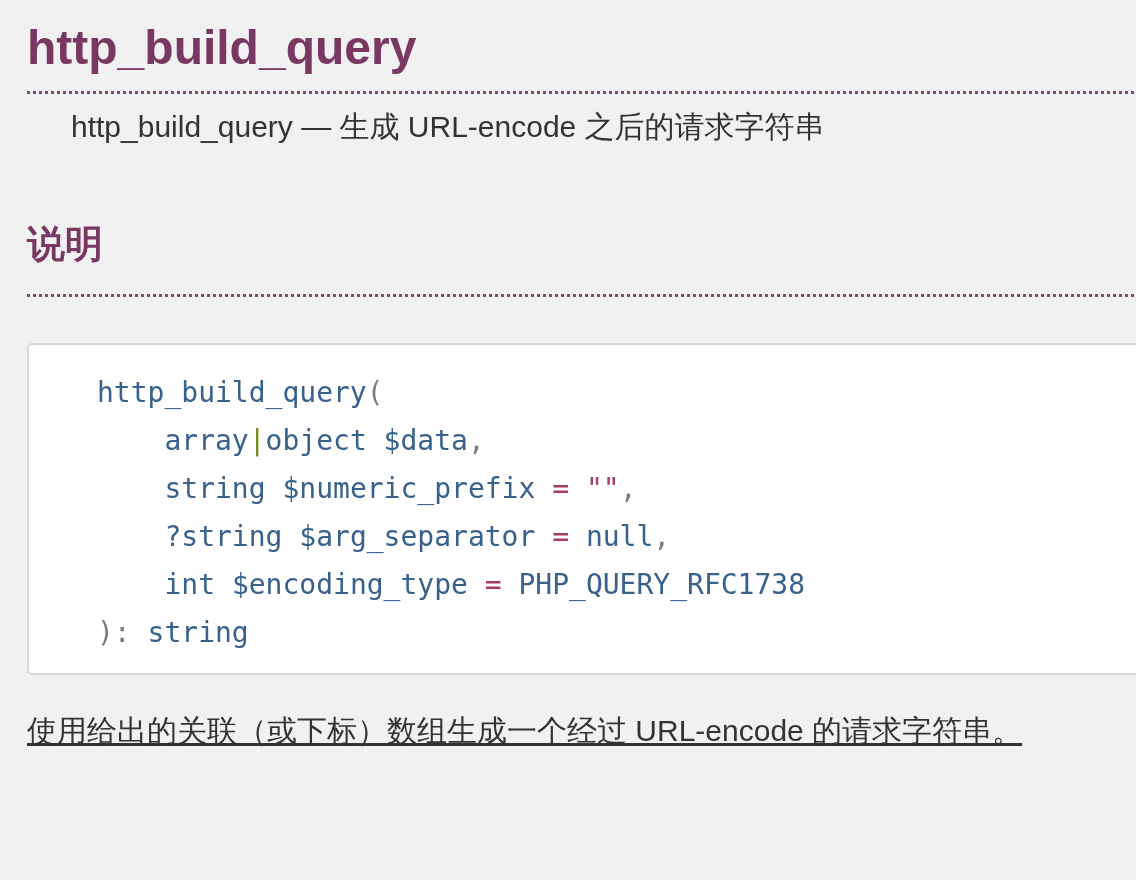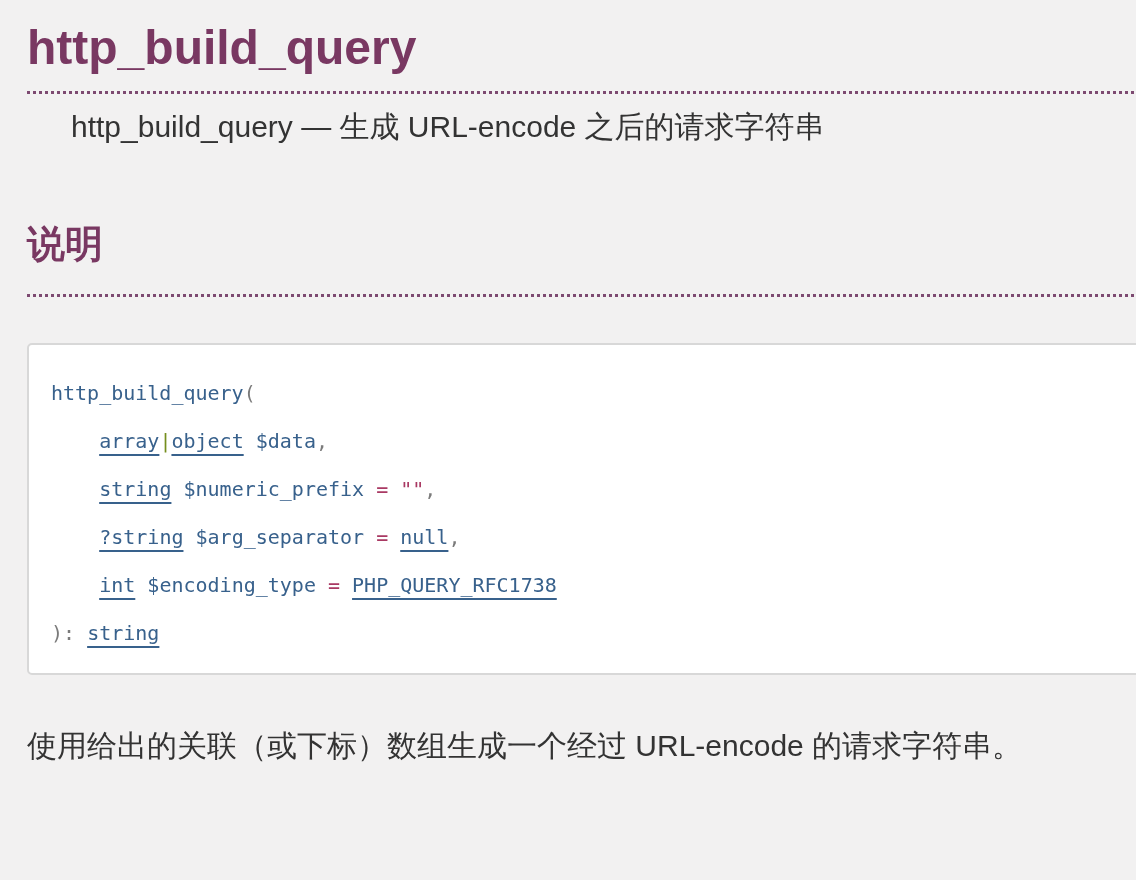--- a/index.html
+++ b/index.html
@@ -49,43 +49,44 @@
   .methodsynopsis {
     margin-top: 46px;
     margin-right: -8px;
     background: #ffffff;
     border: 2px solid #d8d8d8;
     border-radius: 5px;
     padding: 24px 24px 16px 22px;
   }
   .methodsynopsis pre {
     font-family: "DejaVu Sans Mono", "Liberation Mono", monospace;
-    font-size: 20px;
+    font-size: 28px;
     line-height: 48px;
     color: #7b7b7b;
+    margin-left: 46px;
   }
   .code-line { display: block; white-space: pre; }
   .tk-fn    { color: #38618c; }
   .tk-param { color: #38618c; }
   .tk-p     { color: #7b7b7b; }
   .tk-w     { color: #7b7b7b; }
   .tk-type  {
     color: #38618c;
-    text-decoration: underline;
     text-decoration-thickness: 2px;
     text-underline-offset: 6px;
     cursor: pointer;
   }
   .tk-sep   { color: #758e1d; }
   .tk-init  { color: #a93963; }
   p.description {
-    margin-top: 49px;
+    margin-top: 34px;
     font-size: 30px;
     line-height: 1.45;
     color: #333333;
+    text-decoration: underline;
   }
 </style>
 </head>
 <body>
 
 <div class="page">
 
   <h1 class="refname">http_build_query</h1>
 
 

